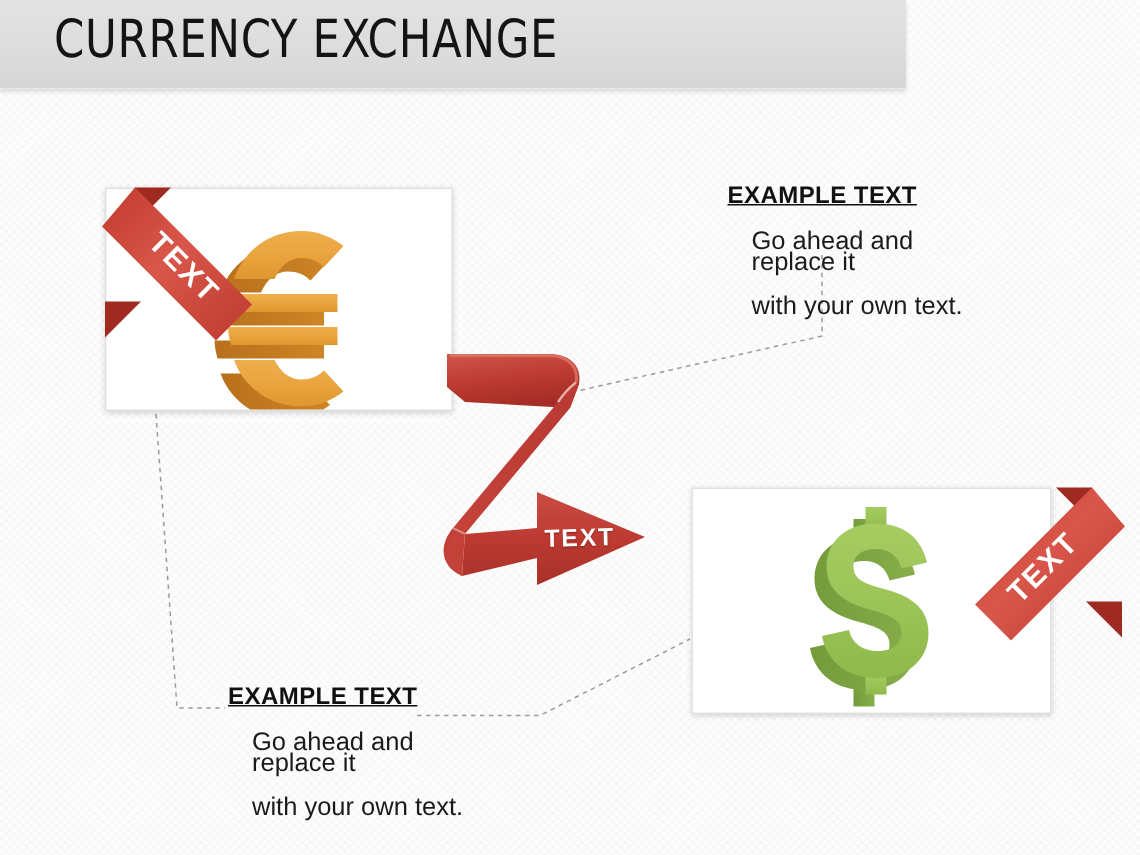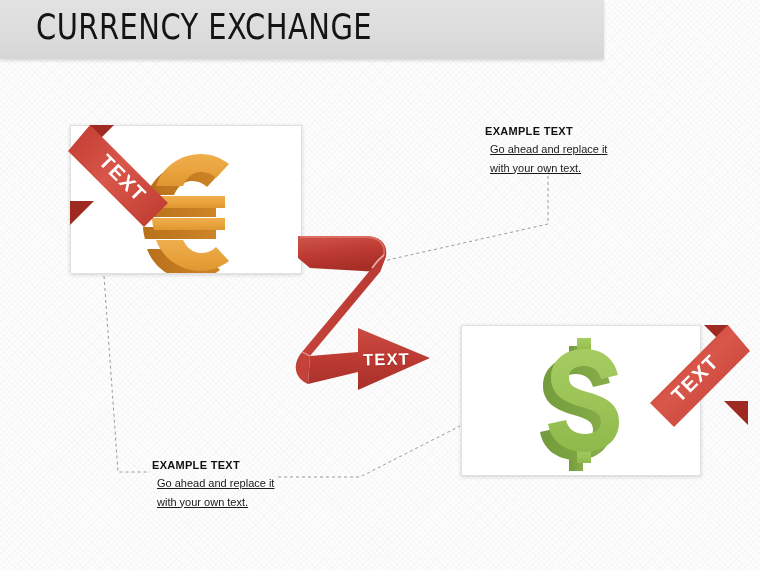--- a/index.html
+++ b/index.html
@@ -86,33 +86,33 @@
     letter-spacing: 1.2px;
     text-shadow: 0 1px 1px rgba(120,30,20,0.55);
     transform: rotate(-1.5deg);
   }
 
   
   .callout { position: absolute; }
   #callout-top    { left: 485px; top: 124px; width: 185px; }
   #callout-bottom { left: 152px; top: 458px; width: 185px; }
   .callout-title {
-    font-size: 11px;
+    font-size: 16px;
     font-weight: bold;
     color: #111111;
     letter-spacing: 0.3px;
     line-height: 14px;
     margin: 0 0 1px 0;
+    text-decoration: underline;
   }
   .callout-body {
-    font-size: 11px;
+    font-size: 17px;
     color: #1a1a1a;
     line-height: 13.5px;
-    margin: 5px;
-    text-decoration: underline;
+    margin: 16px;
   }
 
   
   #leaders {
     position: absolute;
     left: 0; top: 0;
     width: 760px; height: 570px;
     pointer-events: none;
   }
 </style>

